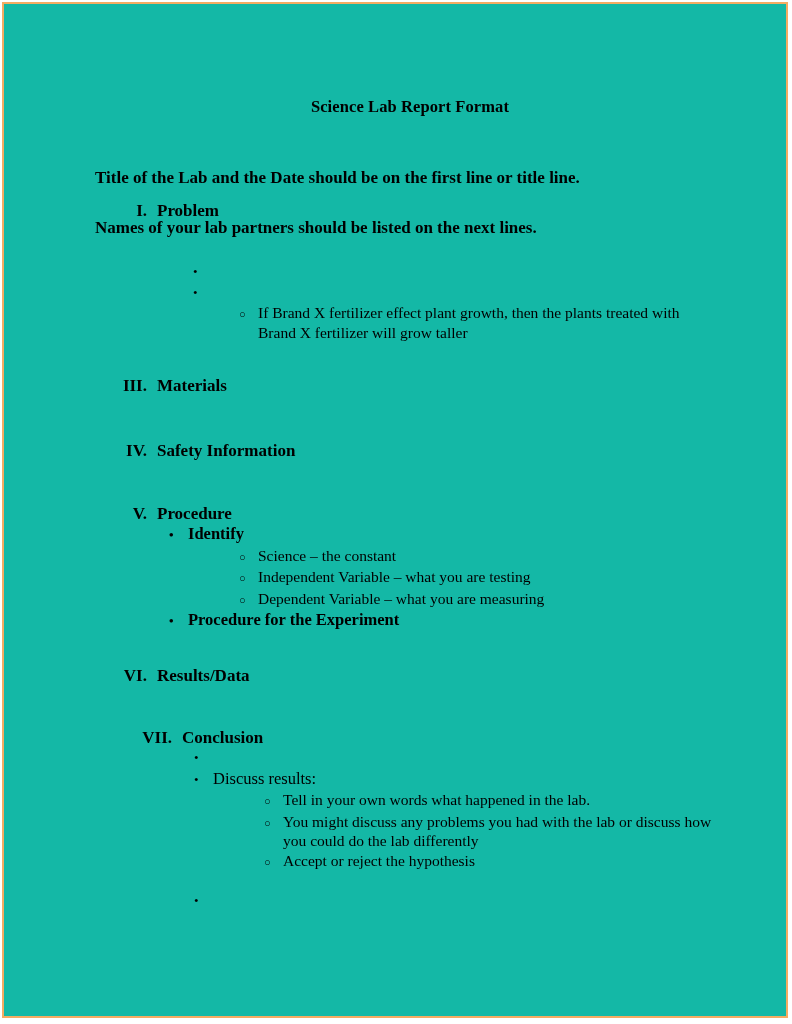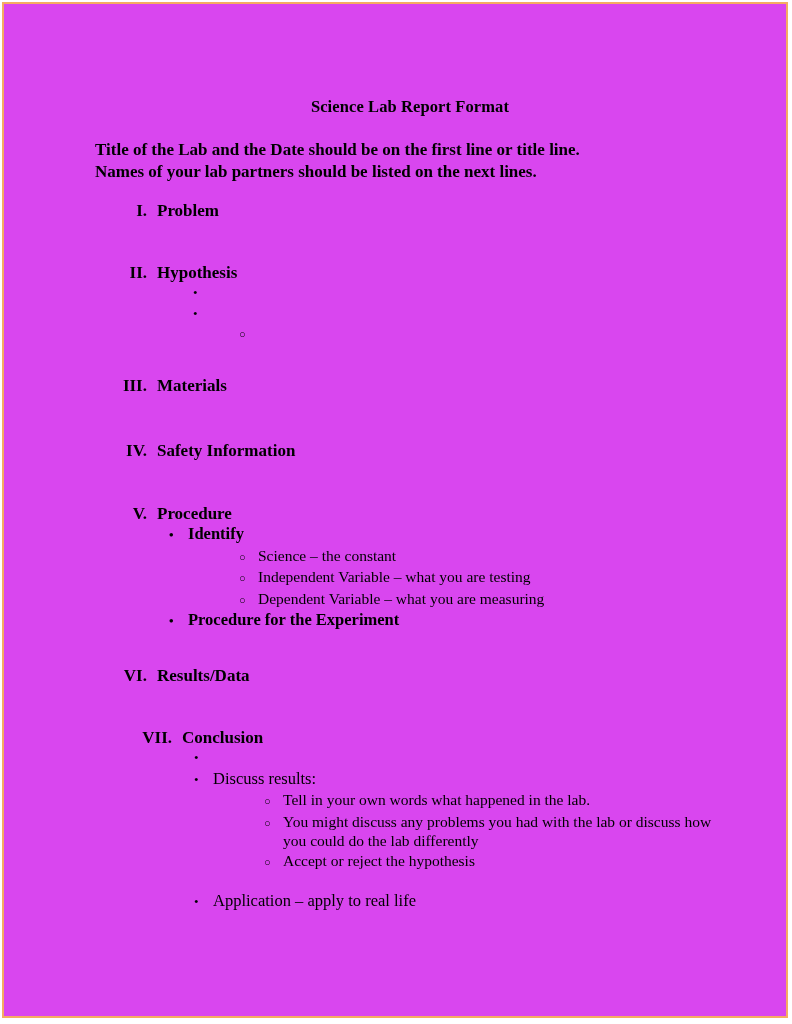--- a/index.html
+++ b/index.html
@@ -18,21 +18,21 @@
 
   
   #page-frame {
     position: absolute;
     left: 2px;
     top: 2px;
     width: 786px;
     height: 1016px;
     border: 2px solid #f5ac63;
     box-sizing: border-box;
-    background: #d946ef;
+    background: #14b8a6;
   }
 
   #doc-body {
     position: absolute;
     left: 0;
     top: 0;
     width: 786px;
     height: 1016px;
   }
 
@@ -51,21 +51,21 @@
   
   .intro-block {
     position: absolute;
     left: 91px;
     top: 135px;
     width: 640px;
     font-size: 17px;
     font-weight: bold;
     line-height: 21.5px;
   }
-  .intro-line { white-space: nowrap; }
+  .intro-line { white-space: nowrap; margin-top: 28px; }
 
   
   .outline {
     position: absolute;
     left: 0;
     top: 196px;
     width: 786px;
   }
 
   .section { position: relative; }
@@ -138,33 +138,30 @@
     </div>
 
     <div class="outline" id="outline-root">
         <div class="section" style="position: absolute; left: 0px; top: 0px; width: 786px;">
           <div class="section-head">
             <span class="numeral">I.</span>
             <span class="section-label">Problem</span>
           </div>
         </div>
         <div class="section" style="position: absolute; left: 0px; top: 62px; width: 786px;">
-          <div class="section-head">
-            <span class="numeral">II.</span>
-            <span class="section-label">Hypothesis</span>
-          </div>
           <ul class="bullets">
             <li class="bullet-item lvl1-a">
               <span class="bullet-mark">•</span>
             </li>
             <li class="bullet-item lvl1-a">
               <span class="bullet-mark">•</span>
             </li>
             <li class="bullet-item lvl2">
               <span class="bullet-mark">○</span>
+              <span class="bullet-text">If Brand X fertilizer effect plant growth, then the plants treated with Brand X fertilizer will grow taller</span>
             </li>
           </ul>
         </div>
         <div class="section" style="position: absolute; left: 0px; top: 175px; width: 786px;">
           <div class="section-head">
             <span class="numeral">III.</span>
             <span class="section-label">Materials</span>
           </div>
         </div>
         <div class="section" style="position: absolute; left: 0px; top: 240px; width: 786px;">
@@ -228,20 +225,19 @@
               <span class="bullet-mark">○</span>
               <span class="bullet-text">You might discuss any problems you had with the lab or discuss how you could do the lab differently</span>
             </li>
             <li class="bullet-item lvl2">
               <span class="bullet-mark">○</span>
               <span class="bullet-text">Accept or reject the hypothesis</span>
             </li>
             <li class="spacer-line"></li>
             <li class="bullet-item lvl1-b">
               <span class="bullet-mark">•</span>
-              <span class="bullet-text">Application – apply to real life</span>
             </li>
           </ul>
         </div>
       </div>
 
   </div>
 </div>
 
 </body></html>

